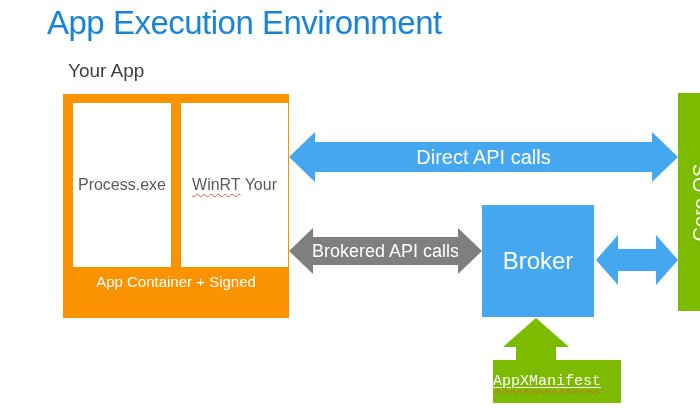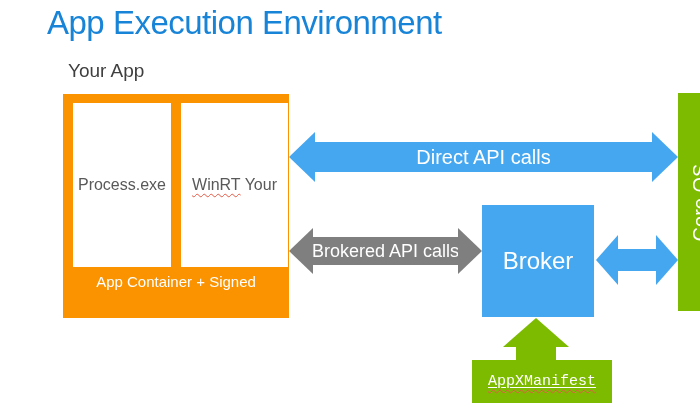--- a/index.html
+++ b/index.html
@@ -79,22 +79,22 @@
     position:absolute;left:464px;top:318px;width:0;height:0;
     border-left:33px solid transparent;border-right:33px solid transparent;
     border-bottom:29px solid var(--green,#7CBB00);
   }
   .up-arrow-stem{
     position:absolute;left:477px;top:346px;width:40px;height:15px;
     background:var(--green,#7CBB00);
   }
   
   .appx{
-    position:absolute;left:433px;top:360px;width:140px;height:43px;
-    background:var(--green,#7CBB00);display:flex;align-items:center;justify-content:center;
+    position:absolute;left:454px;top:360px;width:128px;height:43px;
+    background:var(--green,#7CBB00);display:flex;align-items:center;
   }
   .appx .label{
     font-family:"Liberation Mono", monospace;font-size:15px;color:#fff;
     text-decoration-line:underline;
     text-decoration-style:wavy;
     text-decoration-color:var(--squiggle-red,#E25A45);
     text-decoration-thickness:1px;
     text-underline-offset:4px;
   }
   .appx .label .inner{text-decoration:underline;text-decoration-thickness:1px;text-underline-offset:2px;}

